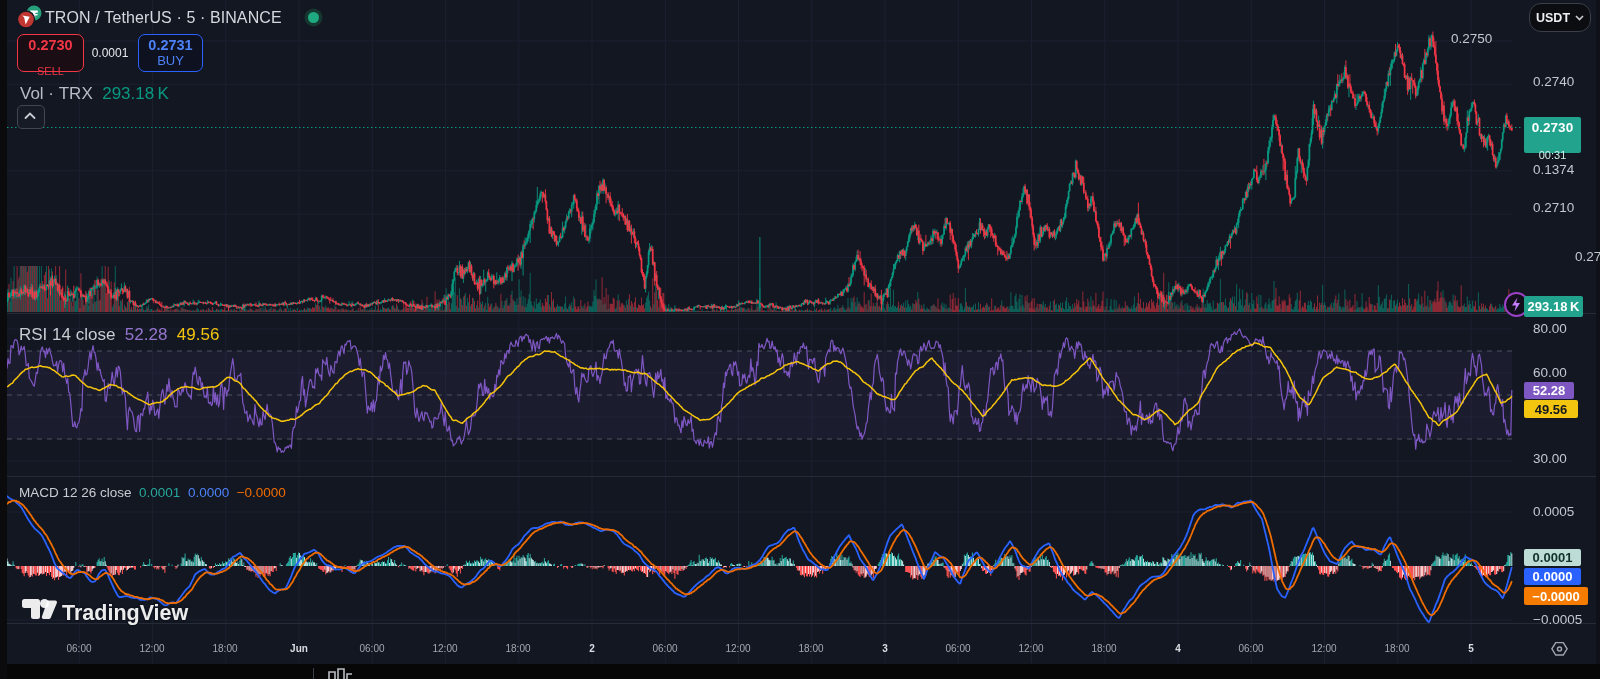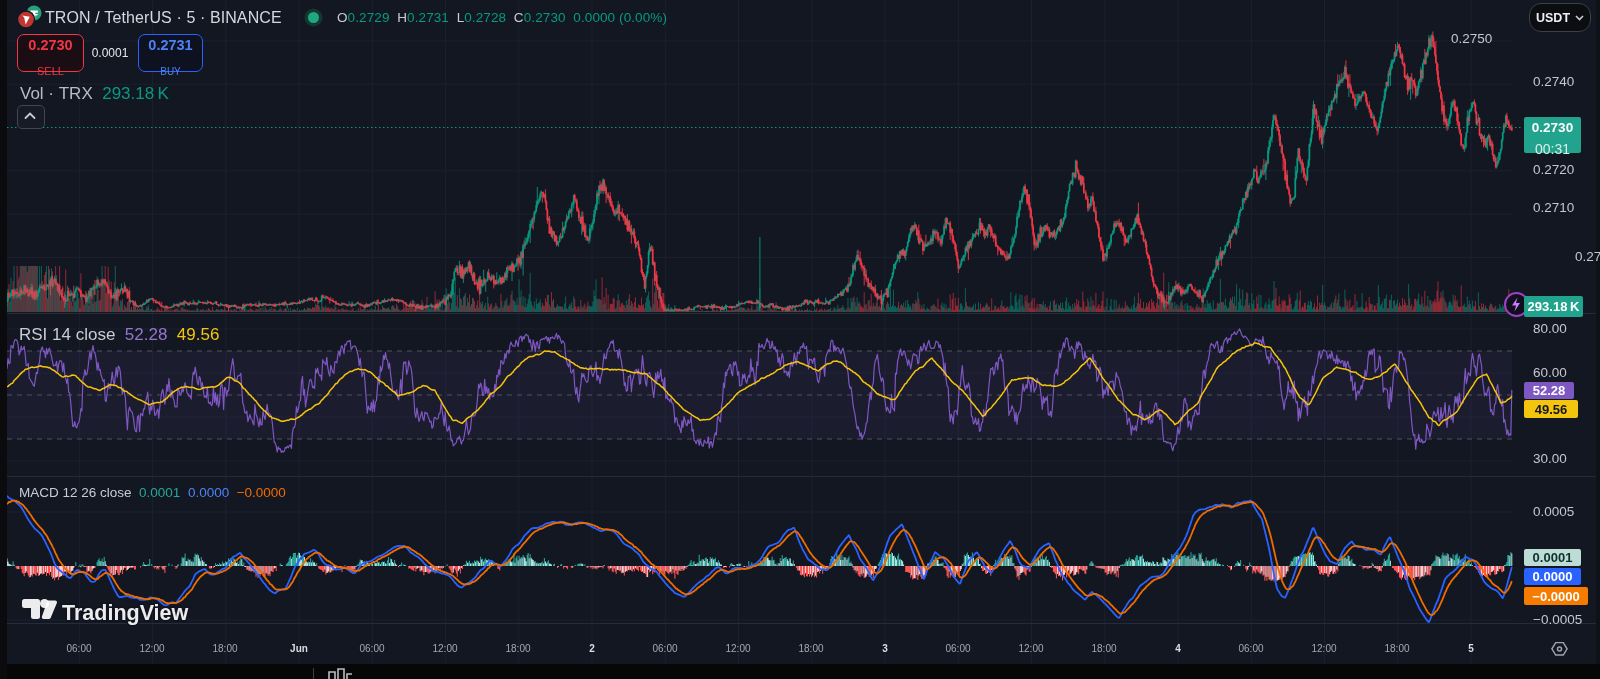--- a/index.html
+++ b/index.html
@@ -41,50 +41,47 @@
   <circle cx="17" cy="8" r="7.5" fill="#26a17b"></circle>
   <path d="M13.2 5.6h7.6v2.2h-2.6v.9c1.6.12 2.8.5 2.8.95s-1.2.83-2.8.95v2.5h-2.4v-2.5c-1.6-.12-2.8-.5-2.8-.95s1.2-.83 2.8-.95v-.9h-2.6z" fill="#fff"></path>
   <circle cx="9" cy="14.5" r="8.5" fill="#c23631" stroke="#131722" stroke-width="1.4"></circle>
   <path d="M5.2 10.5l7.6 1.3-4.2 7.6-1.4-7z" fill="#fff"></path>
 </svg>
 <div class="abs" style="left:45px;top:9px;color:#d5d8de;font-size:16px;font-weight:400;letter-spacing:0.1px">TRON&nbsp;/&nbsp;TetherUS&nbsp;·&nbsp;5&nbsp;·&nbsp;BINANCE</div>
 <svg class="abs" style="left:304px;top:8px" width="19" height="19">
       <circle cx="9.5" cy="9.5" r="9" fill="#16372f"></circle>
       <circle cx="9.5" cy="9.5" r="5.5" fill="#1fa980"></circle>
     </svg>
-<div class="abs" style="left:337px;top:10px;font-size:13.5px;color:#089981;letter-spacing:0.1px">
-  <span style="color:#c9ccd2">O</span>0.2729&nbsp; <span style="color:#c9ccd2">H</span>0.2731&nbsp; <span style="color:#c9ccd2">L</span>0.2728&nbsp; <span style="color:#c9ccd2">C</span>0.2730&nbsp; 0.0000&nbsp;(0.00%)
-</div>
 
 <div class="abs" style="left:17px;top:34px;width:65px;height:36px;border:1.5px solid #f23645;border-radius:7px;background:#1a0e14;text-align:center">
   <div style="color:#f23645;font-size:14.5px;font-weight:700;margin-top:2px">0.2730</div>
   <div style="color:#f23645;font-size:11px;margin-top:12px">SELL</div>
 </div>
 <div class="abs" style="left:88px;top:46px;width:44px;text-align:center;color:#e6e8ec;font-size:12px">0.0001</div>
 <div class="abs" style="left:138px;top:34px;width:63px;height:36px;border:1.5px solid #2962ff;border-radius:7px;background:#0d1120;text-align:center">
   <div style="color:#4d82f7;font-size:14.5px;font-weight:700;margin-top:2px">0.2731</div>
-  <div style="color:#4d82f7;font-size:10px;margin-top:13px">BUY</div>
+  <div style="color:#4d82f7;font-size:13px;margin-top:0px">BUY</div>
 </div>
 
 <div class="abs" style="left:20px;top:84px;font-size:17px;color:#b7bcc7">Vol&nbsp;·&nbsp;TRX&nbsp; <span style="color:#089981">293.18 K</span></div>
 
 <div class="abs" style="left:17px;top:105px;width:26px;height:22px;border:1px solid #434651;border-radius:5px;background:#171b26"></div>
 <svg class="abs" style="left:24px;top:111px" width="12" height="9" viewBox="0 0 12 9">
       <path d="M1.5 7L6 2.5 10.5 7" stroke="#c9ccd2" stroke-width="1.8" fill="none" stroke-linecap="round"></path>
     </svg>
 
 <div class="lbl" style="left:1451px;top:39px">0.2750</div>
 <div class="lbl" style="left:1533px;top:82px">0.2740</div>
-<div class="lbl" style="left:1533px;top:170px">0.2720</div>
+<div class="lbl" style="left:1533px;top:170px">0.1374</div>
 <div class="lbl" style="left:1533px;top:208px">0.2710</div>
 <div class="lbl" style="left:1575px;top:257px">0.2700</div>
 
 <div class="abs" style="left:1524px;top:117px;width:57px;height:36px;background:#22a38e;border-radius:2px;text-align:center">
   <div style="color:#fff;font-size:13.5px;font-weight:700;margin-top:3px">0.2730</div>
-  <div style="color:#d4efe9;font-size:14px;margin-top:6px">00:31</div>
+  <div style="color:#d4efe9;font-size:11px;margin-top:14px">00:31</div>
 </div>
 
 <svg class="abs" style="left:1503px;top:291px" width="27" height="27">
       <circle cx="13.5" cy="13.5" r="11.5" fill="#120f1c" stroke="#9c42c8" stroke-width="2"></circle>
       <path d="M14.5 6.5L9 14.5h4l-1.5 6L17 12h-4z" fill="#c77dff"></path>
     </svg>
 <div class="box" style="left:1524px;top:296px;width:59px;height:21px;background:#22a38e;font-size:13px">293.18 K</div>
 
 <div class="lbl" style="left:1533px;top:329px">80.00</div>
 <div class="lbl" style="left:1533px;top:373px">60.00</div>

